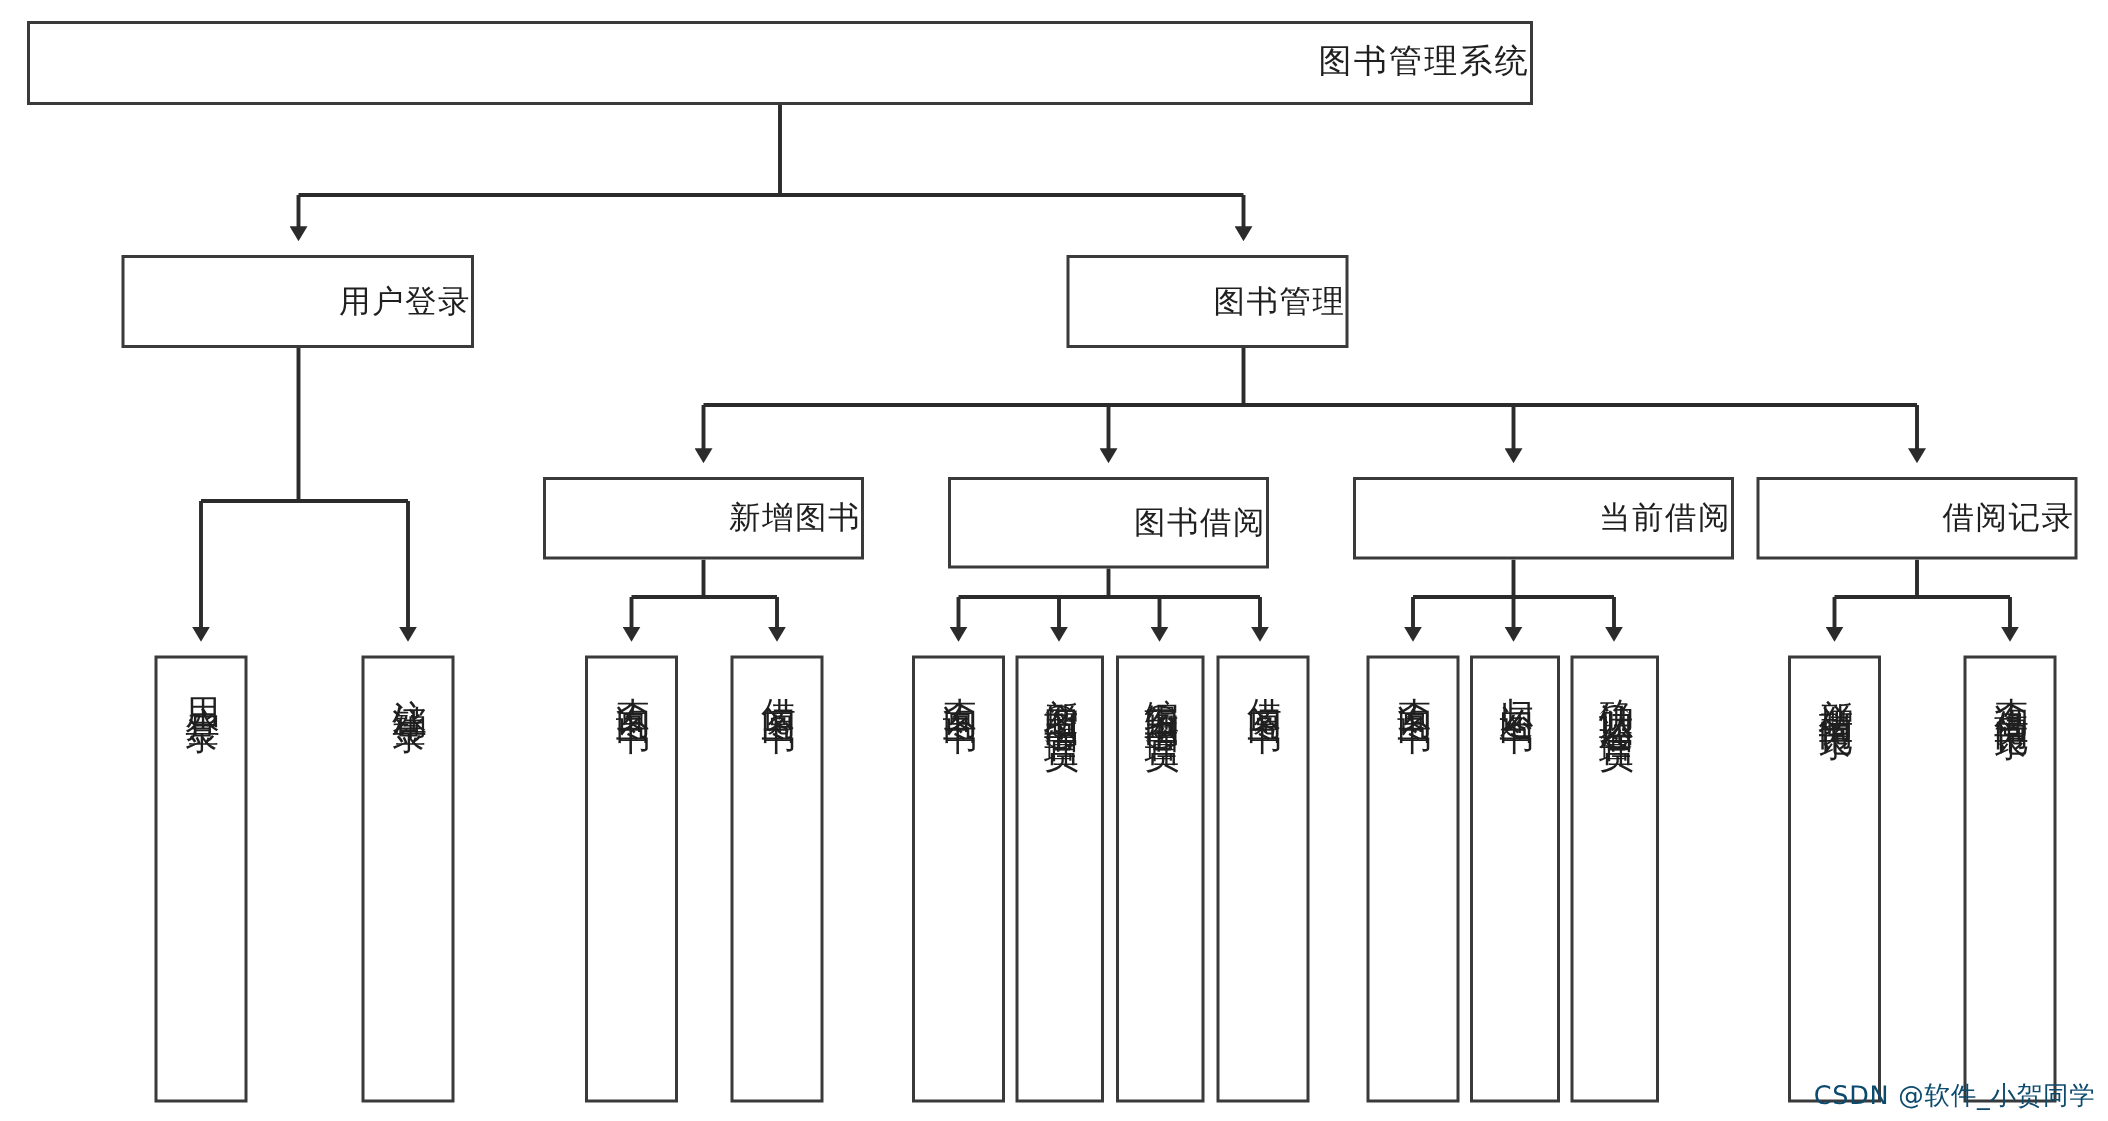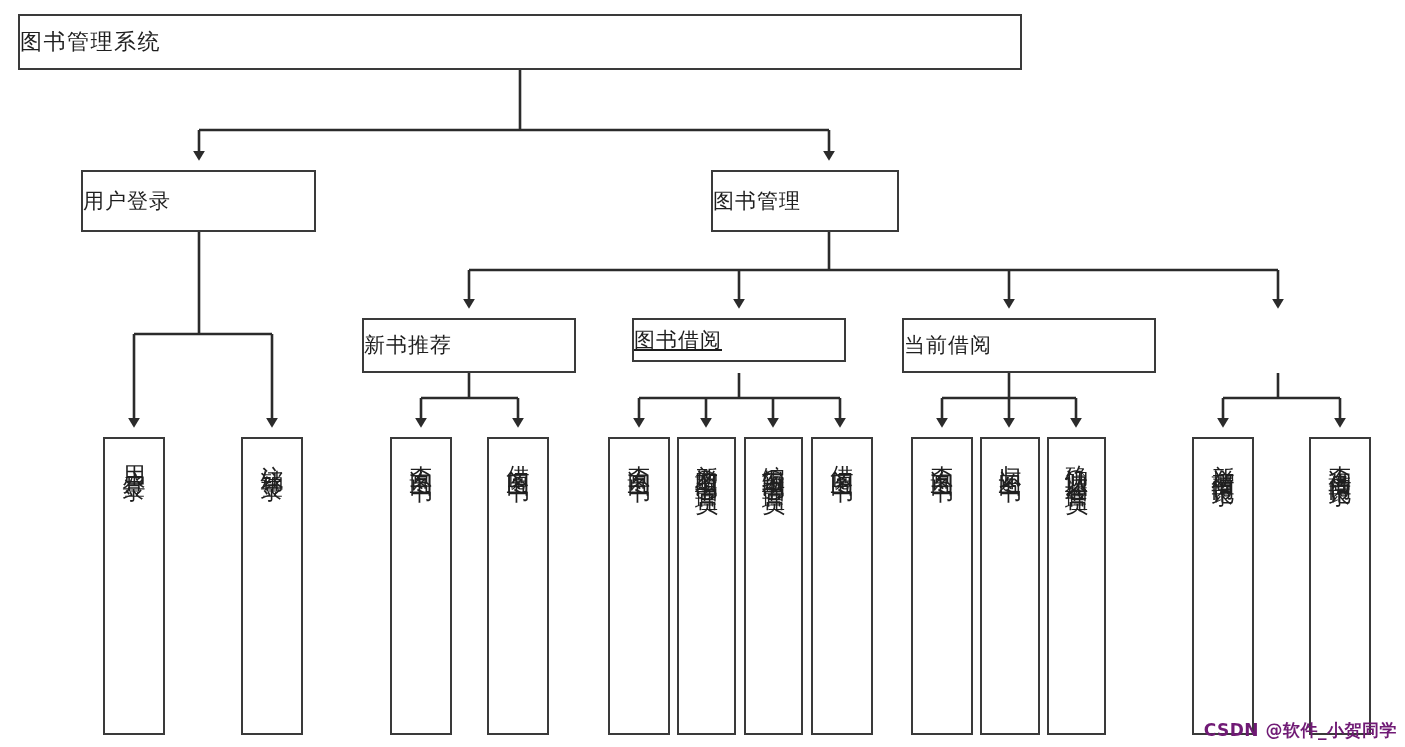--- a/index.html
+++ b/index.html
@@ -26,21 +26,21 @@
     height: 747px;
     pointer-events: none;
   }
   .node {
     position: absolute;
     box-sizing: border-box;
     border: 2px solid #3a3a3a;
     background: #ffffff;
     display: flex;
     align-items: center;
-    justify-content: flex-start;
+    justify-content: flex-end;
     color: #1c1c1c;
   }
   .node-label {
     display: block;
     text-align: center;
     line-height: 1.05;
     color: #1f1f1f;
   }
   
   .node.horiz .node-label {
@@ -68,25 +68,24 @@
     max-height: 282px;
   }
   .node.vert.tall .node-label {
     letter-spacing: 4px;
   }
   .watermark {
     position: absolute;
     right: 8px;
     bottom: 5px;
     font-size: 17px;
-    color: #701a75;
+    color: #0c4a6e;
     letter-spacing: 0.5px;
     white-space: nowrap;
     user-select: none;
-    font-weight: bold;
   }
 </style>
 </head>
 <body>
 
 <div id="canvas">
 
   <svg class="wires" viewBox="0 0 1405 747" width="1405" height="747" xmlns="http://www.w3.org/2000/svg">
     <defs>
       <marker id="arrow" markerWidth="10" markerHeight="12" refX="1.2" refY="6" orient="auto" markerUnits="userSpaceOnUse">
@@ -142,28 +141,31 @@
   </div>
 
   <div class="node horiz" style="left:81px; top:170px; width:235px; height:62px;">
     <span class="node-label">用户登录</span>
   </div>
   <div class="node horiz" style="left:711px; top:170px; width:188px; height:62px;">
     <span class="node-label">图书管理</span>
   </div>
 
   <div class="node horiz" style="left:362px; top:318px; width:214px; height:55px;">
-    <span class="node-label">新书推荐</span>
-  </div>
-  <div class="node horiz" style="left:632px; top:318px; width:214px; height:44px;text-decoration:underline;">
+    <span class="node-label">新增图书</span>
+  </div>
+  <div class="node horiz" style="left:632px; top:318px; width:214px; height:61px;">
     <span class="node-label">图书借阅</span>
   </div>
   <div class="node horiz" style="left:902px; top:318px; width:254px; height:55px;">
     <span class="node-label">当前借阅</span>
   </div>
+  <div class="node horiz" style="left:1171px; top:318px; width:214px; height:55px;">
+    <span class="node-label">借阅记录</span>
+  </div>
 
   <div class="node vert" style="left:103px; top:437px; width:62px; height:298px;">
     <span class="node-label">用户登录</span>
   </div>
   <div class="node vert" style="left:241px; top:437px; width:62px; height:298px;">
     <span class="node-label">注销登录</span>
   </div>
 
   <div class="node vert" style="left:390px; top:437px; width:62px; height:298px;">
     <span class="node-label">查询图书</span>

